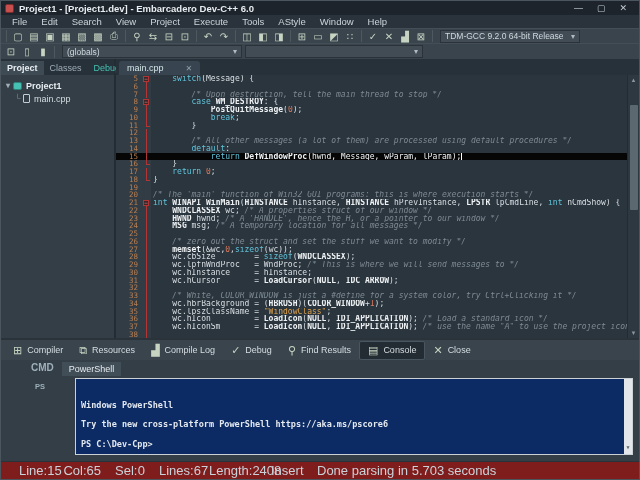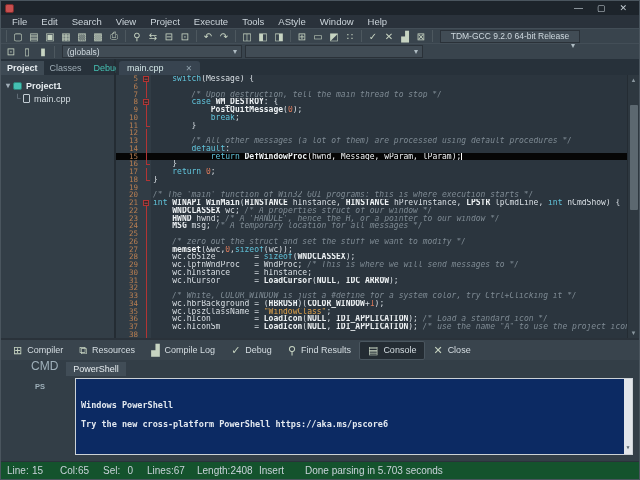--- a/index.html
+++ b/index.html
@@ -18,21 +18,21 @@
   
   .tb{background:#39444d;display:flex;align-items:center;flex:0 0 auto;border-top:1px solid #434e57;}
   .tb1{height:15px;padding-left:2px;}
   .tb2{height:16px;padding-left:2px;}
   .tbi{width:14px;height:13px;display:flex;align-items:center;justify-content:center;
        font-size:10px;color:#c7d4c2;margin:0 1px;}
   .sep{width:1px;height:12px;background:#2a323a;border-right:1px solid #4d585f;margin:0 3px;}
   .combo{height:13px;background:#414c55;border:1px solid #2a3138;display:flex;align-items:center;
          font-size:8.5px;color:#cfd9df;padding:0 4px;position:relative;}
   .combo .chev{margin-left:auto;font-size:8px;color:#aebbc2;padding-left:6px;}
-  .combo.gcc{width:140px;margin-left:4px;flex-direction:column;}
+  .combo.gcc{width:140px;margin-left:4px;}
   .combo.globals{width:180px;margin-left:4px;align-items:center;}
   .combo.funcs{width:178px;margin-left:3px;}
   
   .main{flex:0 0 279px;display:flex;min-height:0;}
   .lpanel{width:115px;background:#333e47;display:flex;flex-direction:column;border-right:2px solid #242c33;}
   .ltabs{height:16px;background:#27313a;display:flex;align-items:flex-end;flex:0 0 auto;}
   .ltab{font-size:9px;padding:2px 6px 2px;color:#9fadb6;}
   .ltab.active{background:#3e4a54;color:#e8eef1;font-weight:bold;}
   .ltab.teal{color:#45c0b2;}
   .tree{flex:1;padding:4px 2px;}
@@ -70,42 +70,43 @@
   .vs-arrow{height:10px;color:#8a969e;font-size:6px;text-align:center;line-height:10px;}
   .vs-arrow.dn{position:absolute;bottom:0;left:0;right:0;}
   .vs-thumb{position:absolute;top:30px;left:2px;width:8px;height:105px;background:#5c6870;border-radius:1px;}
   
   .btabs{height:22px;background:#39444d;border-top:2px solid #2a323a;display:flex;align-items:center;padding-left:4px;flex:0 0 auto;}
   .btab{display:flex;align-items:center;padding:2px 8px;font-size:9px;color:#d5dde2;border-radius:2px;}
   .btab .ico{color:#c7d4c2;font-size:11px;margin-right:5px;}
   .btab.active{background:#242c33;border:1px solid #4a565f;}
   
   .cmdrow{height:16px;background:#333e47;display:flex;align-items:flex-end;flex:0 0 auto;}
-  .cmdlbl{font-size:12px;font-weight:normal;color:#9fb0ba;margin:0 8px 3px 30px;}
+  .cmdlbl{font-size:10px;font-weight:bold;color:#9fb0ba;margin:0 8px 3px 30px;}
   .shelltab{background:#414d57;font-size:9px;color:#e6ecef;padding:2px 7px;}
   
   .consolewrap{flex:1;background:#333e47;position:relative;min-height:0;}
   .pslbl{position:absolute;left:34px;top:6px;font-size:7.5px;font-weight:bold;color:#9fb0ba;}
   .termbox{position:absolute;left:74px;right:6px;top:2px;bottom:6px;background:#0c2a63;border:1px solid #ccd1d6;
            font-family:"DejaVu Sans Mono",monospace;font-size:8.5px;font-weight:600;line-height:9.6px;
            color:#e3e9f0;padding:3px 10px 3px 5px;white-space:pre;overflow:hidden;}
   .term-scroll{position:absolute;top:0;right:0;bottom:0;width:8px;background:#e3e6ea;}
   .term-scroll .a{position:absolute;bottom:1px;left:0;right:0;text-align:center;font-size:5px;color:#5a666e;}
   
-  .statusbar{height:18px;background:#14532d;border-top:1px solid #2a323a;display:flex;align-items:center;
-             font-size:10px;color:#c9d2d9;padding:0 6px;flex:0 0 auto;}
+  .statusbar{height:18px;background:#7f1d1d;border-top:1px solid #2a323a;display:flex;align-items:center;
+             font-size:13px;color:#c9d2d9;padding:0 18px;flex:0 0 auto;}
   .seg{display:flex;justify-content:space-between;padding-right:14px;flex:0 0 auto;}
 </style>
 </head>
 <body>
 
 <div class="window">
 
   <div class="titlebar">
     <div class="appicon"></div>
+    <div class="title">Project1 - [Project1.dev] - Embarcadero Dev-C++ 6.0</div>
     <div class="winbtns">
       <span class="winbtn">—</span>
       <span class="winbtn">▢</span>
       <span class="winbtn">✕</span>
     </div>
   </div>
 
   <div class="menubar" id="menubar">
       <span class="menu-item">File</span>
       <span class="menu-item">Edit</span>
@@ -277,21 +278,21 @@
     </div>
 
   <div class="cmdrow">
     <span class="cmdlbl">CMD</span>
     <span class="shelltab">PowerShell</span>
   </div>
 
   <div class="consolewrap">
     <span class="pslbl">PS</span>
     <div class="termbox" id="termbox">
-      <div>Windows PowerShell</div><div>&nbsp;</div><div>Try the new cross-platform PowerShell https://aka.ms/pscore6</div><div>&nbsp;</div><div class="term-scroll">
+      <div>Windows PowerShell</div><div>&nbsp;</div><div>Try the new cross-platform PowerShell https://aka.ms/pscore6</div><div>&nbsp;</div><div>PS C:\Dev-Cpp&gt;</div><div class="term-scroll">
         <div class="a">▼</div>
       </div>
     </div>
   </div>
 
   <div class="statusbar" id="statusbar">
       <div class="seg" style="width: 50px;">
         <span>Line:</span>
         <span>15</span>
       </div>

